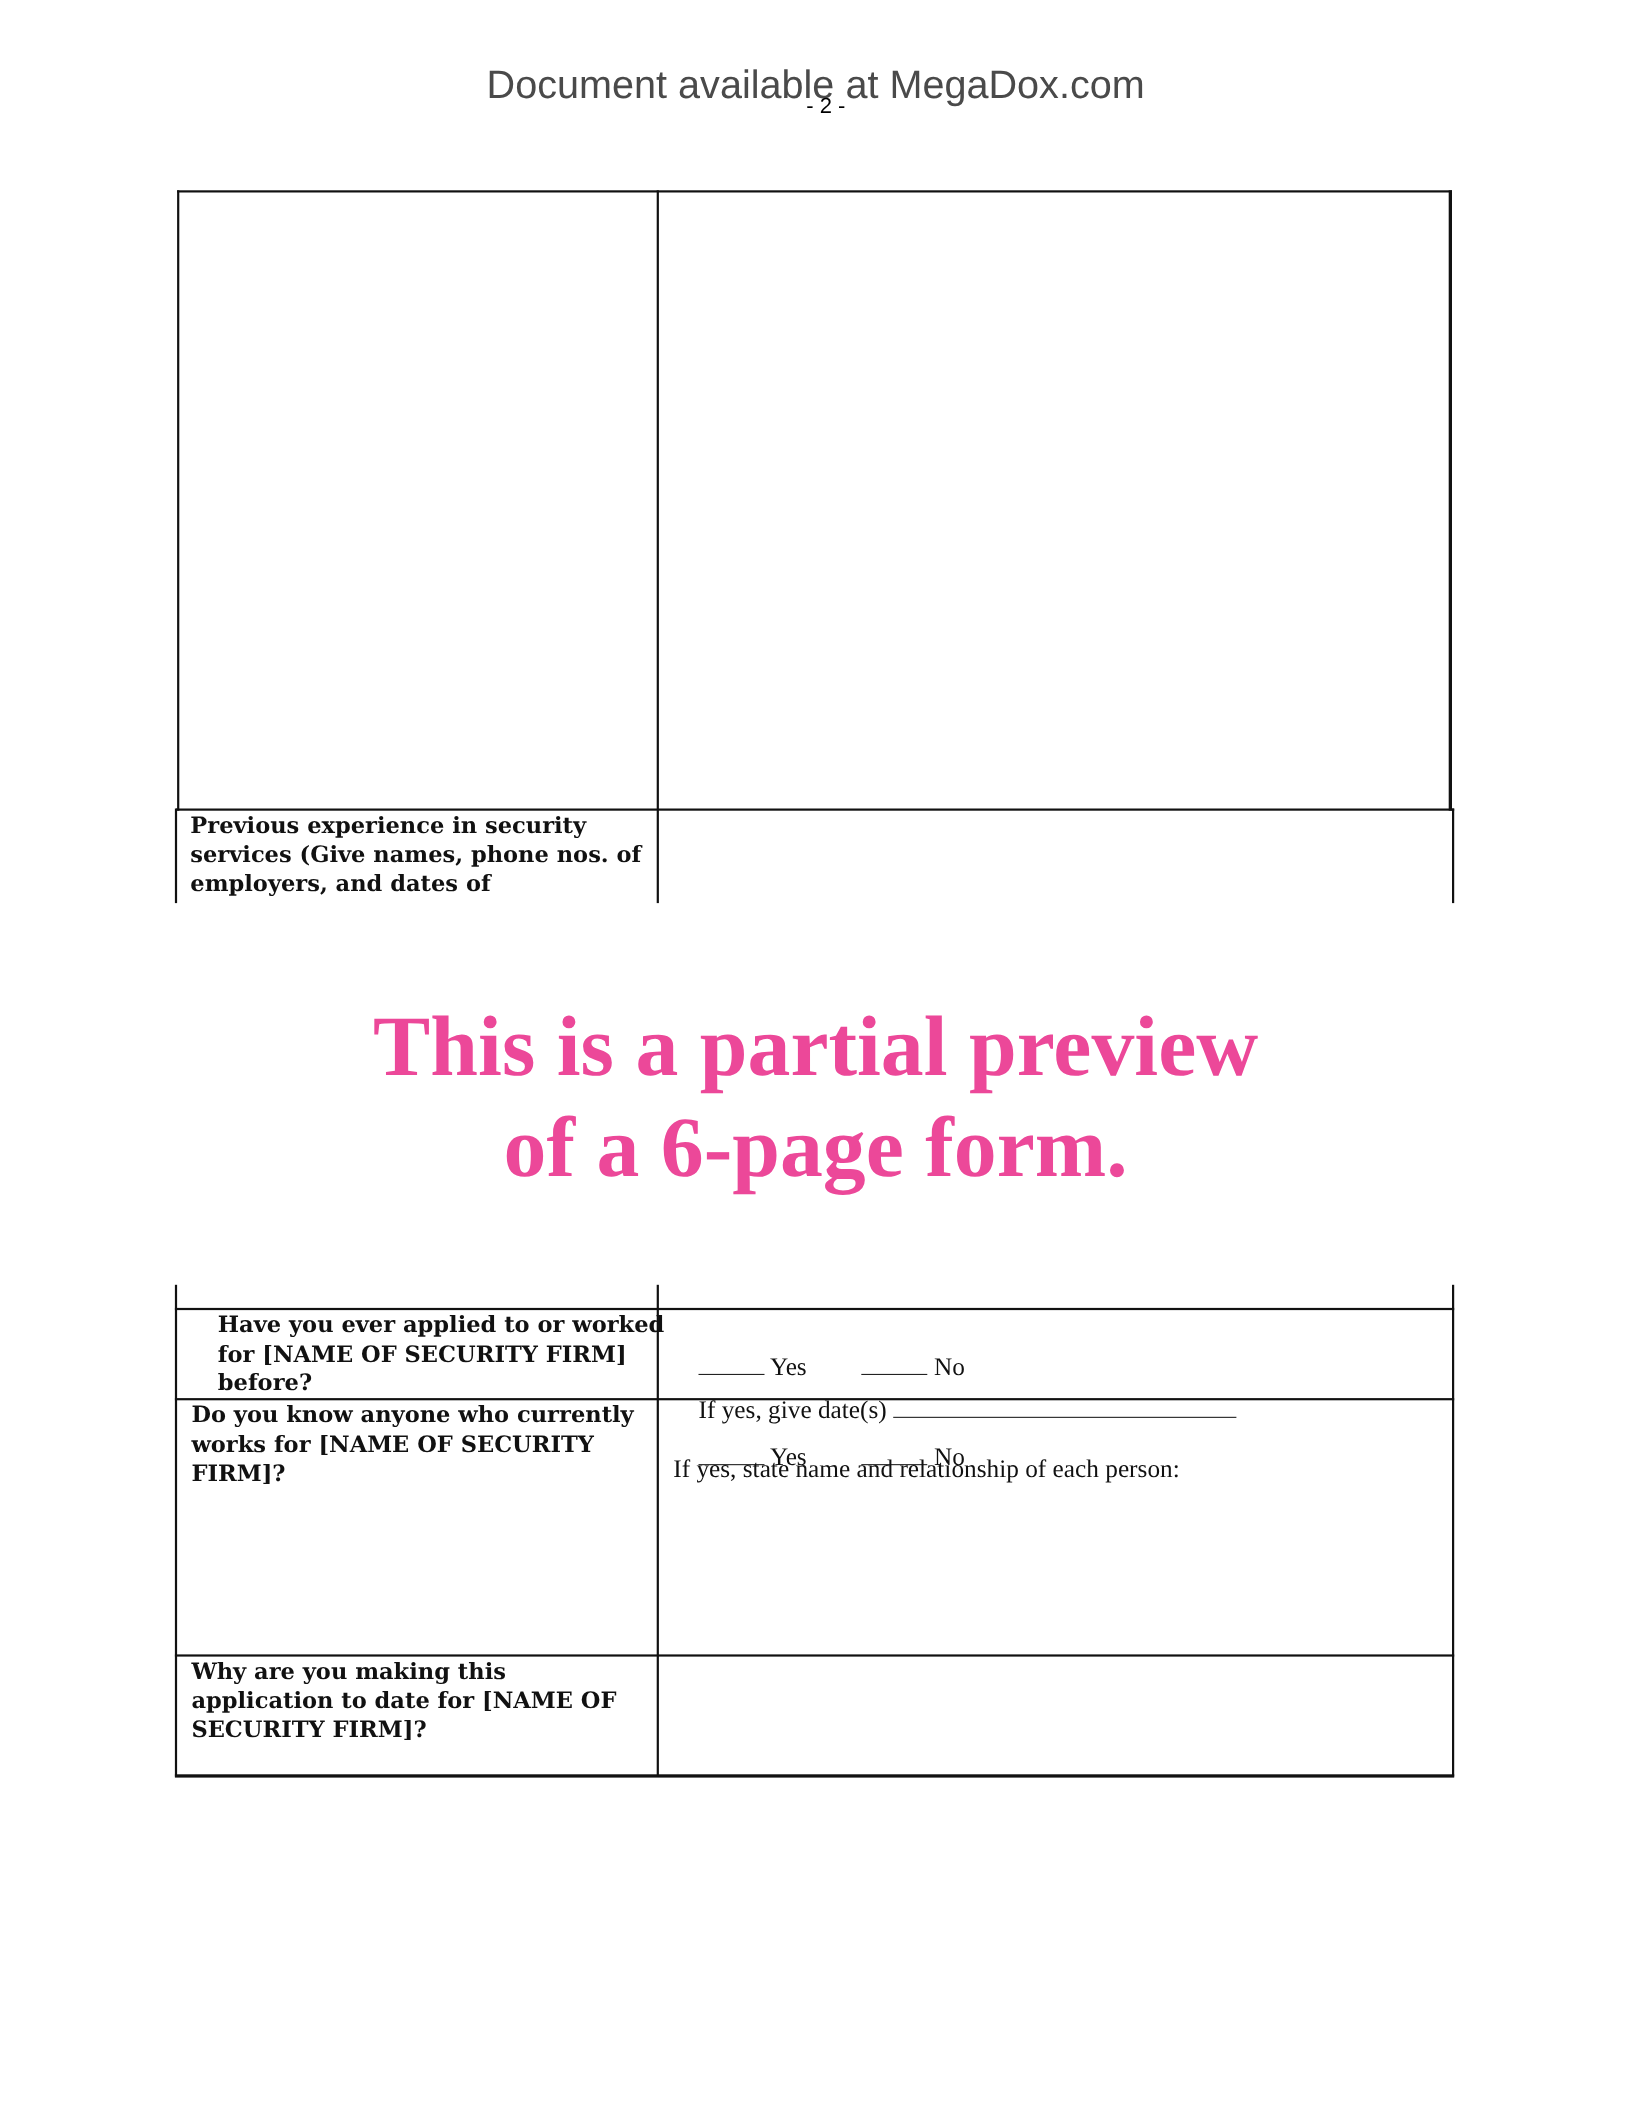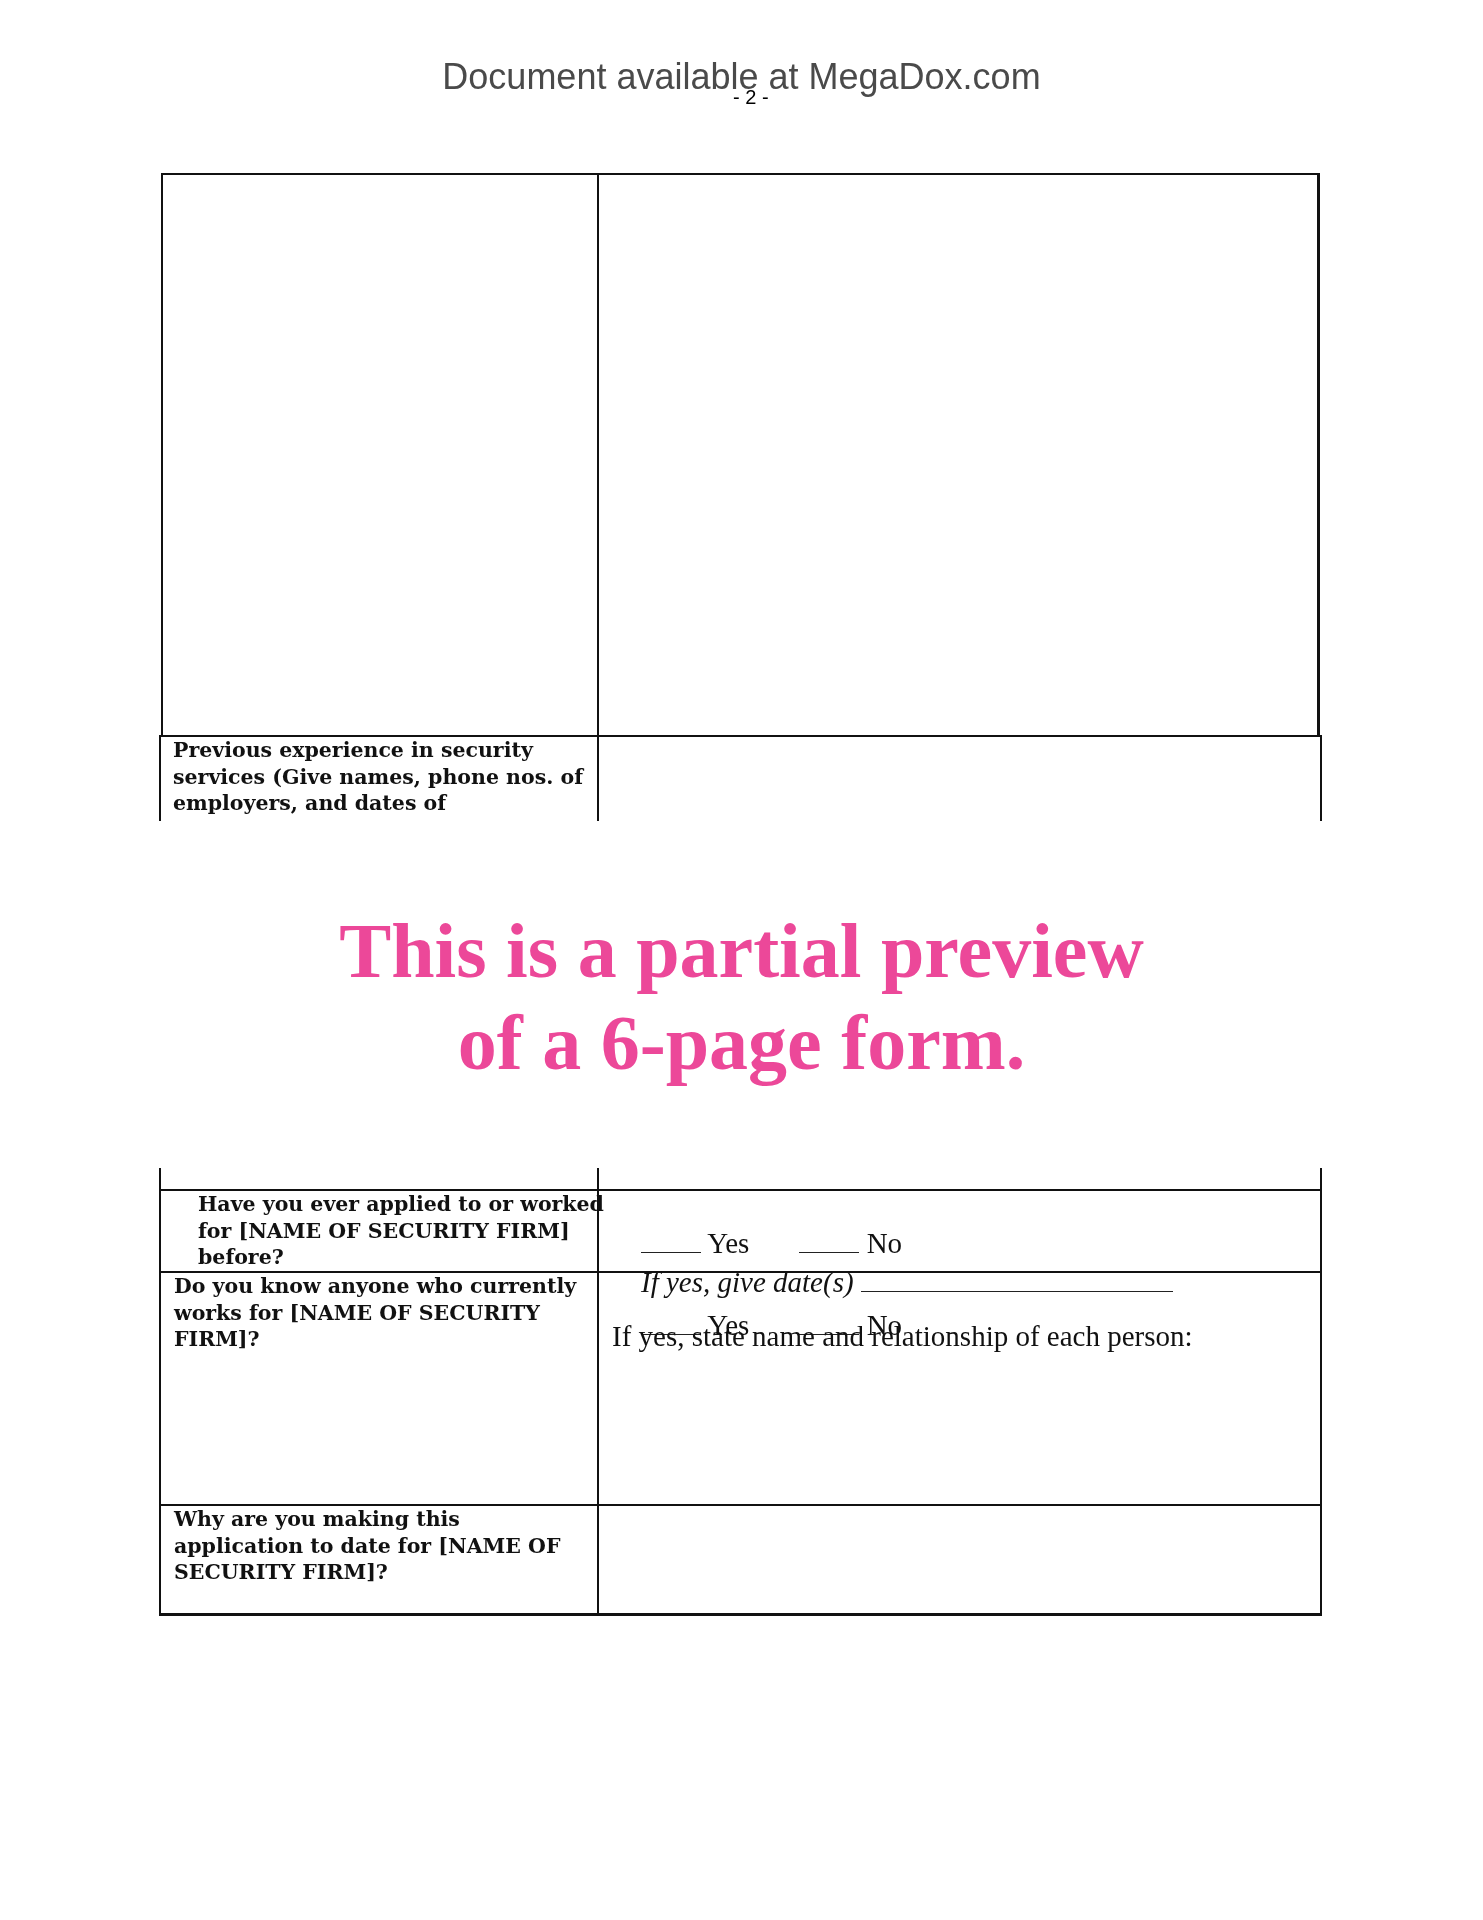--- a/index.html
+++ b/index.html
@@ -1,21 +1,21 @@
 <!DOCTYPE html>
 <html><head>
   <meta charset="utf-8">
   <style>
     html, body { margin: 0; padding: 0; background: #ffffff; }
     body { width: 1483px; height: 1920px; position: relative; overflow: hidden; font-family: "Liberation Serif", serif; color: #000; }
     .watermark { position: absolute; left: 0; width: 1483px; top: 56px; text-align: center; font-family: "Liberation Sans", sans-serif; font-size: 36px; color: #4a4a4a; letter-spacing: 0px; }
     .page-num { position: absolute; left: 733px; top: 86px; font-family: "Liberation Sans", sans-serif; font-size: 20px; color: #000; }
     .line { position: absolute; background: #111; }
     .cell-text { position: absolute; font-family: "DejaVu Serif", serif; font-weight: bold; font-size: 20.5px; line-height: 26.5px; color: #111; }
-    .ans-text { position: absolute; font-family: "Liberation Serif", serif; font-size: 29px; line-height: 28px; color: #111; white-space: pre; }
+    .ans-text { position: absolute; font-family: "Liberation Serif", serif; font-size: 23px; line-height: 28px; color: #111; white-space: pre; }
     .blank { display: inline-block; border-bottom: 1.5px solid #222; height: 18px; vertical-align: baseline; }
     .clip-box { position: absolute; overflow: hidden; }
     .preview { position: absolute; left: 0; width: 1483px; top: 905px; text-align: center; font-family: "Liberation Serif", serif; font-weight: bold; font-size: 78px; line-height: 92px; color: #ec4899; }
   </style>
 </head>
 <body>
 
 <div class="watermark">Document available at MegaDox.com</div>
 <div class="page-num">- 2 -</div>
 
@@ -59,21 +59,21 @@
   <div class="line" style="left:159px; top:1189px; width:1163px; height:2px;"></div>
   <div class="line" style="left:159px; top:1271px; width:1163px; height:2px;"></div>
   <div class="line" style="left:159px; top:1504px; width:1163px; height:2px;"></div>
 
   <div class="line" style="left:159px; top:1613px; width:1163px; height:2.5px;"></div>
 
   <div class="cell-text" style="left:174px; top:1191px; width:415px;margin-left:24px;">Have you ever applied to or worked for [NAME OF SECURITY FIRM] before?</div>
   <div class="ans-text" style="left:612px; top:1201px;">
     <span class="blank" style="width:60px;"></span> <span>Yes</span><span style="display:inline-block; width:50px;"></span><span class="blank" style="width:60px;"></span> <span>No</span>
   </div>
-  <div class="ans-text" style="left:612px; top:1240px;font-style:italic;">
+  <div class="ans-text" style="left:612px; top:1240px;">
     <span>If yes, give date(s)</span> <span class="blank" style="width:312px;"></span>
   </div>
 
   <div class="cell-text" style="left:174px; top:1273px; width:415px;">Do you know anyone who currently works for [NAME OF SECURITY FIRM]?</div>
   <div class="ans-text" style="left:612px; top:1283px;">
     <span class="blank" style="width:60px;"></span> <span>Yes</span><span style="display:inline-block; width:50px;"></span><span class="blank" style="width:60px;"></span> <span>No</span>
   </div>
   <div class="ans-text" style="left:612px; top:1322px;">If yes, state name and relationship of each person:</div>
   <div style="position:absolute; left:599px; top:1360px; width:720px; height:143px;"></div>
 

